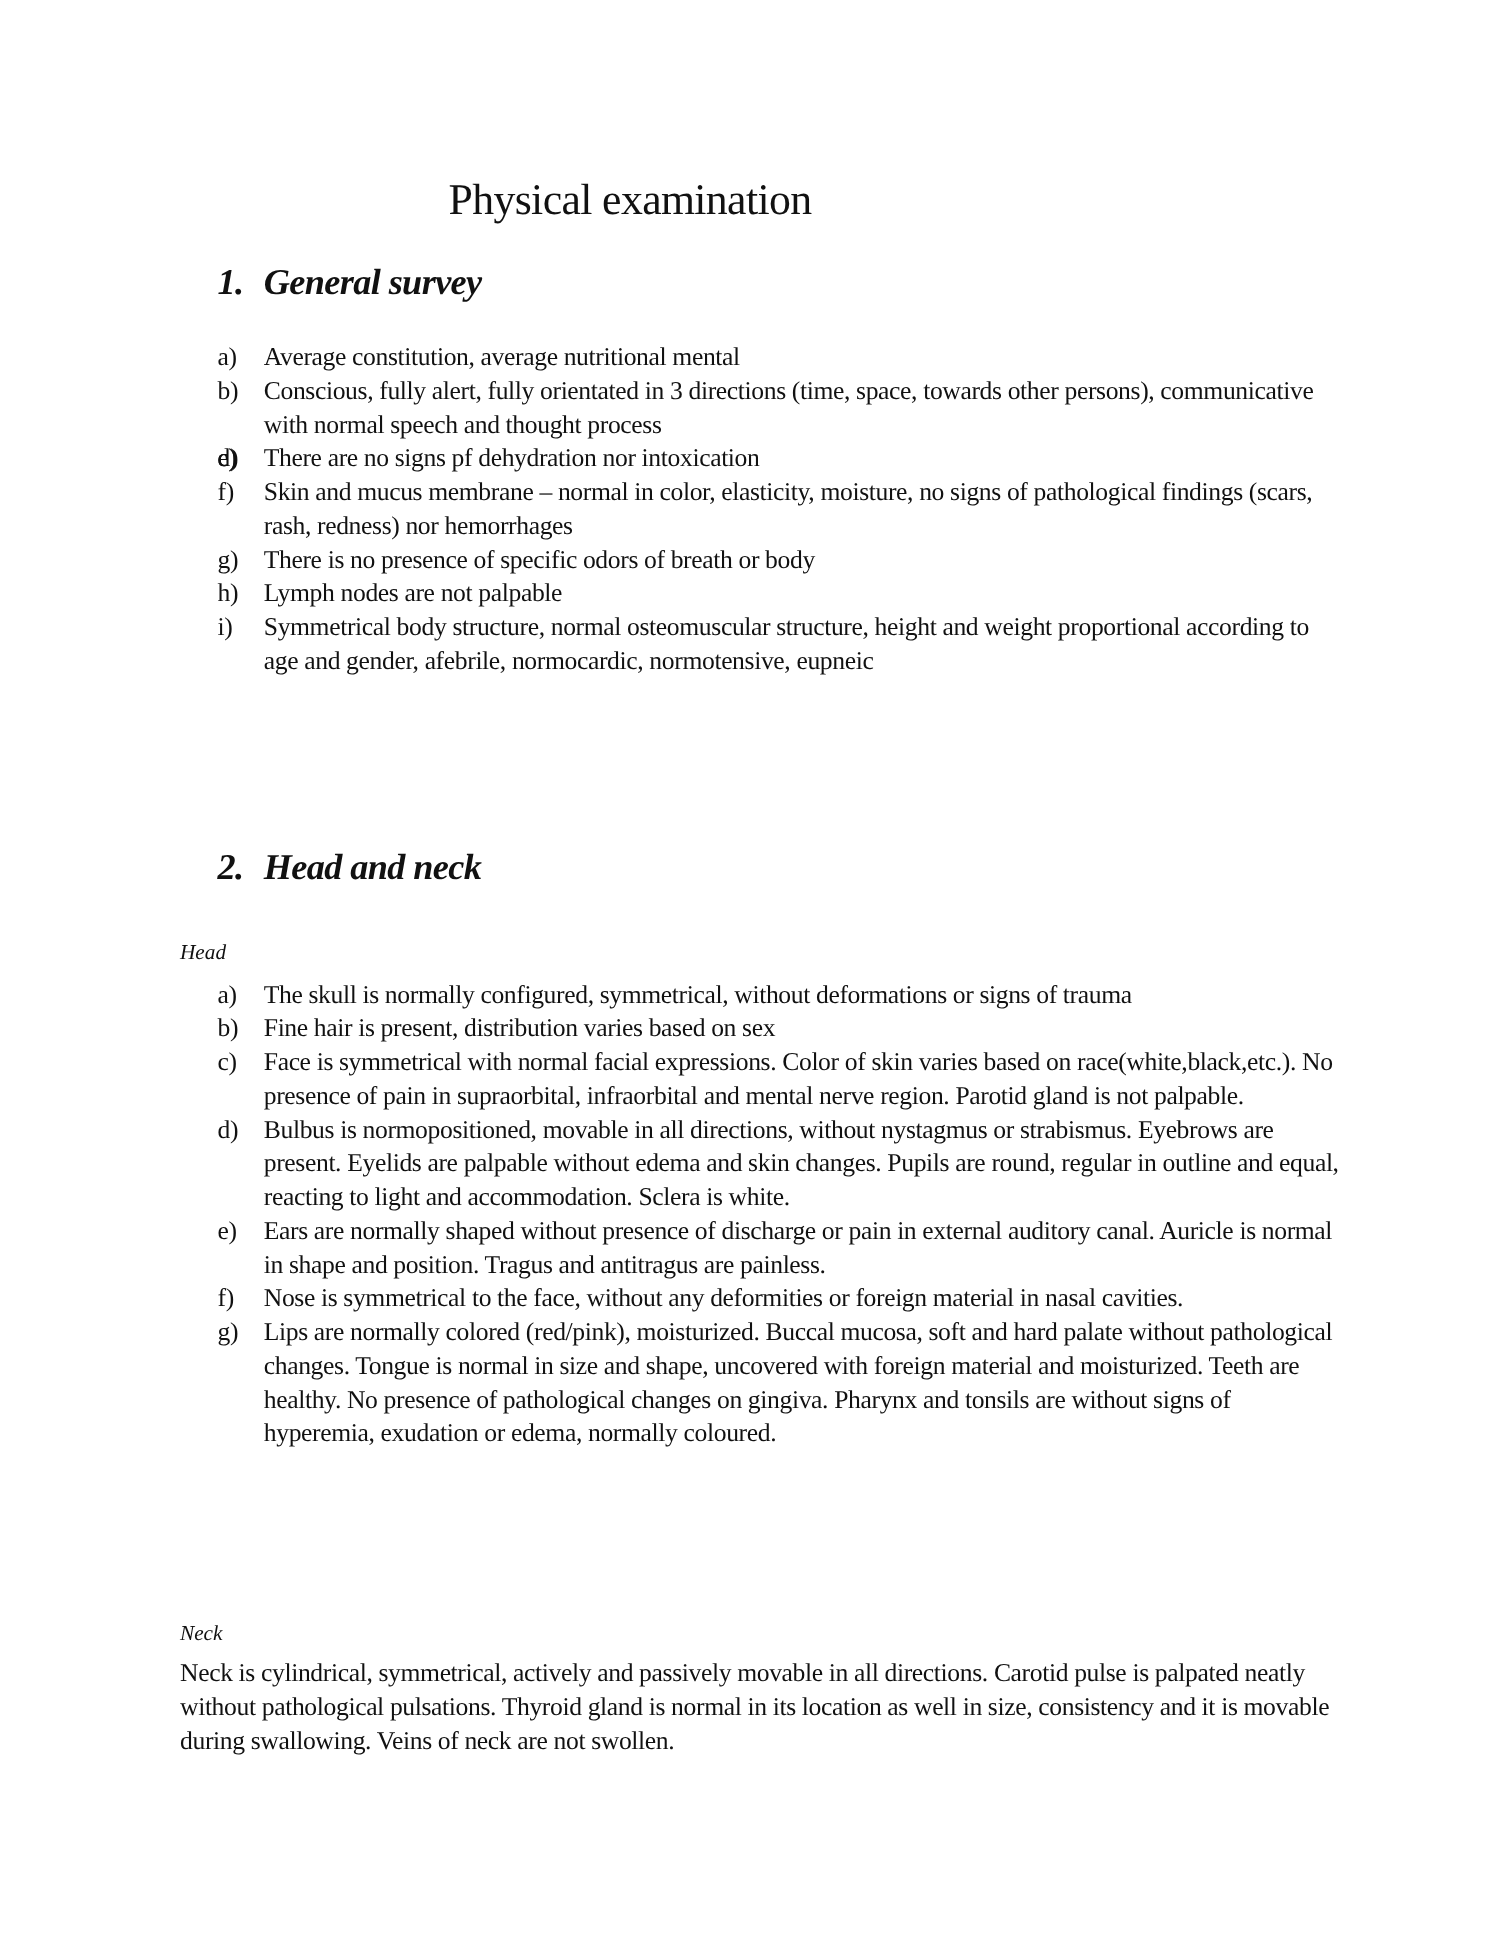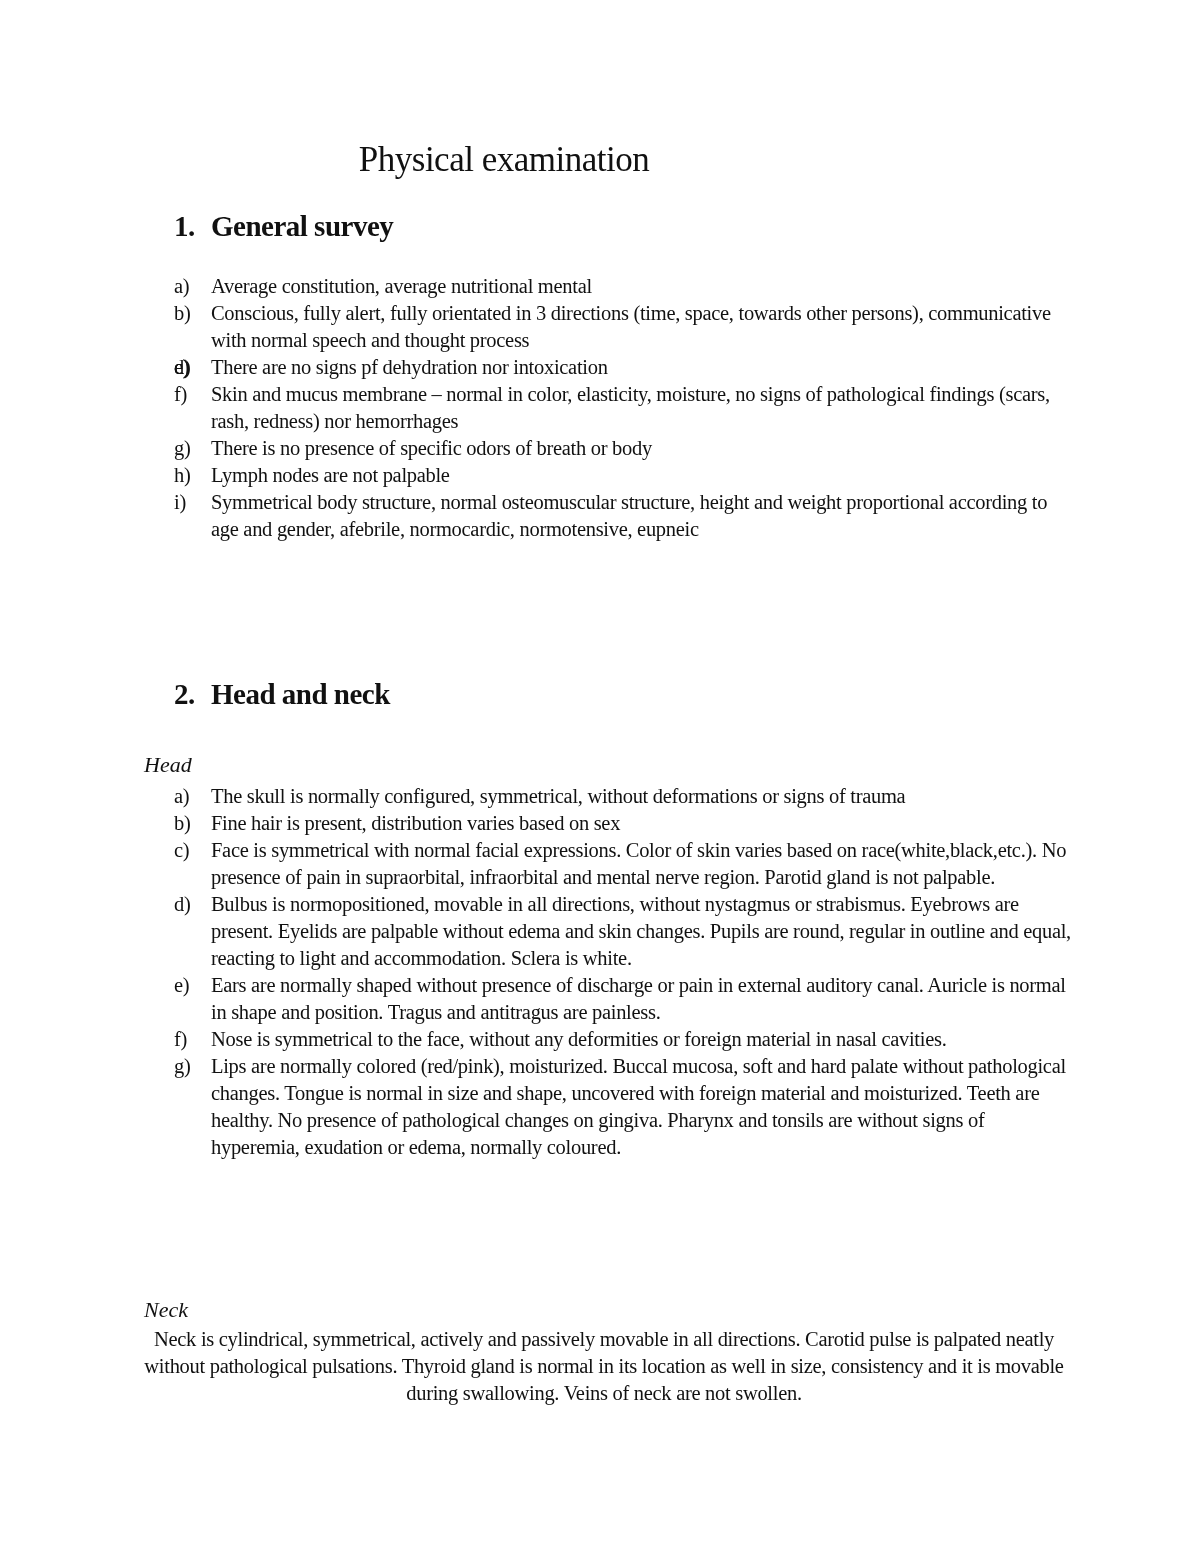--- a/index.html
+++ b/index.html
@@ -1,27 +1,27 @@
 <!DOCTYPE html>
 <html><head>
   <meta charset="utf-8">
   <style>
     html, body { margin: 0; padding: 0; background: #ffffff; }
     body { width: 1200px; height: 1553px; position: relative; overflow: hidden;
       font-family: "Liberation Serif", "DejaVu Serif", serif; color: #111; }
     .page { position: absolute; left: 0; top: 0; width: 1200px; height: 1553px; }
     .title { position: absolute; top: 140px; left: 0; width: 1008px; text-align: center;
       font-size: 35px; letter-spacing: -0.5px; }
-    .section-heading { position: absolute; left: 174px; font-size: 29px; font-weight: bold; letter-spacing: -0.5px; }
+    .section-heading { position: absolute; left: 174px; font-size: 29px; font-weight: bold; font-style: italic; letter-spacing: -0.5px; }
     .section-heading .num { display: inline-block; width: 37px; }
     .list { position: absolute; left: 174px; width: 900px; margin: 0; padding: 0; list-style: none;
       font-size: 20.5px; line-height: 27px; letter-spacing: -0.3px; }
     .list li { position: relative; padding-left: 37px; }
     .list li .marker { position: absolute; left: 0; top: 0; width: 37px; }
-    .subhead { position: absolute; left: 144px; font-size: 22px; font-style: italic; text-align: center; }
+    .subhead { position: absolute; left: 144px; font-size: 17px; font-style: italic; text-align: center; }
     .para { position: absolute; left: 144px; width: 920px; font-size: 20.5px; line-height: 27px; letter-spacing: -0.3px; margin: 0; }
   </style>
 </head>
 <body>
 
 <div class="page">
 
   <div class="title">Physical examination</div>
 
   <div class="section-heading" style="top:210px;">
@@ -51,15 +51,15 @@
     <li><span class="marker">b)</span><span>Fine hair is present, distribution varies based on sex</span></li>
     <li><span class="marker">c)</span><span>Face is symmetrical with normal facial expressions. Color of skin varies based on race(white,black,etc.). No presence of pain in supraorbital, infraorbital and mental nerve region. Parotid gland is not palpable.</span></li>
     <li><span class="marker">d)</span><span>Bulbus is normopositioned, movable in all directions, without nystagmus or strabismus. Eyebrows are present. Eyelids are palpable without edema and skin changes. Pupils are round, regular in outline and equal, reacting to light and accommodation. Sclera is white.</span></li>
     <li><span class="marker">e)</span><span>Ears are normally shaped without presence of discharge or pain in external auditory canal. Auricle is normal in shape and position. Tragus and antitragus are painless.</span></li>
     <li><span class="marker">f)</span><span>Nose is symmetrical to the face, without any deformities or foreign material in nasal cavities.</span></li>
     <li><span class="marker">g)</span><span>Lips are normally colored (red/pink), moisturized. Buccal mucosa, soft and hard palate without pathological changes. Tongue is normal in size and shape, uncovered with foreign material and moisturized. Teeth are healthy. No presence of pathological changes on gingiva. Pharynx and tonsils are without signs of hyperemia, exudation or edema, normally coloured.</span></li>
   </ul>
 
   <div class="subhead" style="top:1297px;">Neck</div>
 
-  <p class="para" style="top:1326px;text-align:center;">Neck is cylindrical, symmetrical, actively  and passively movable in all directions. Carotid pulse is palpated neatly without pathological pulsations. Thyroid gland is normal in its location as well in size, consistency and it is movable during swallowing. Veins of neck are not swollen.</p>
+  <p class="para" style="top:1326px;">Neck is cylindrical, symmetrical, actively  and passively movable in all directions. Carotid pulse is palpated neatly without pathological pulsations. Thyroid gland is normal in its location as well in size, consistency and it is movable during swallowing. Veins of neck are not swollen.</p>
 
 </div>
 
 </body></html>

